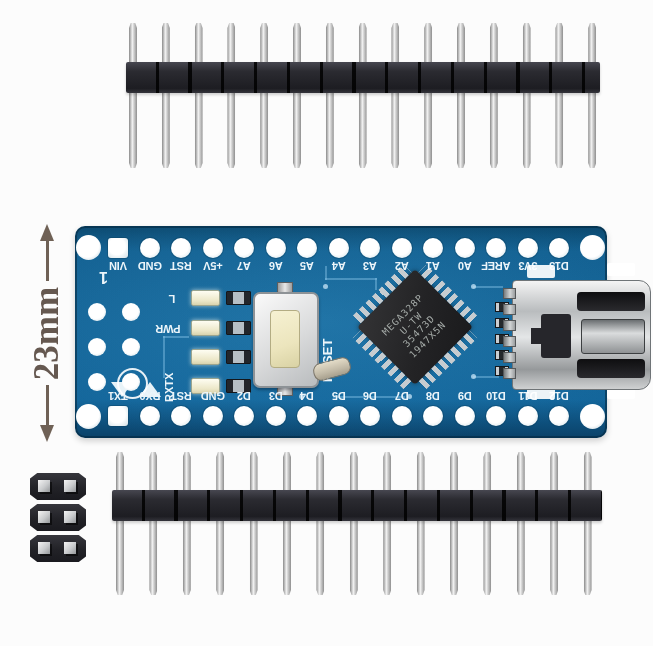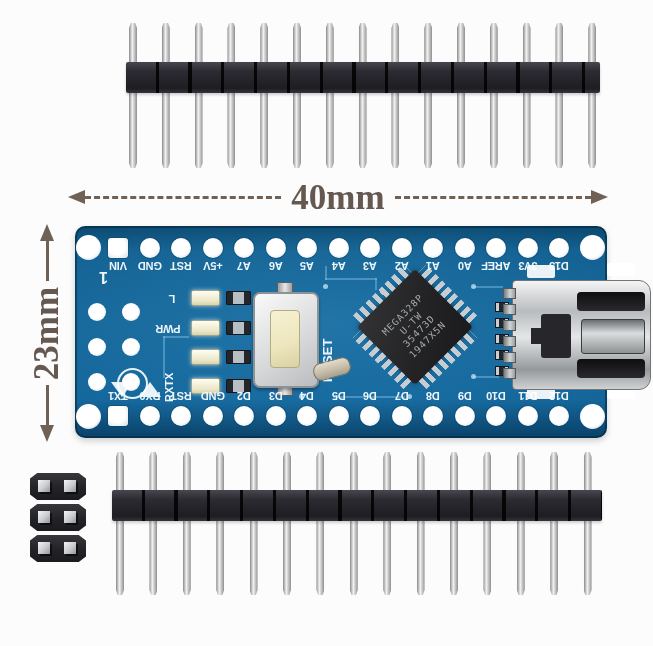--- a/index.html
+++ b/index.html
@@ -128,27 +128,20 @@
       <div class="pin" style="left: 358.6px; top: 23px; height: 145px;"></div>
       <div class="pin" style="left: 391.4px; top: 23px; height: 145px;"></div>
       <div class="pin" style="left: 424.2px; top: 23px; height: 145px;"></div>
       <div class="pin" style="left: 457px; top: 23px; height: 145px;"></div>
       <div class="pin" style="left: 489.8px; top: 23px; height: 145px;"></div>
       <div class="pin" style="left: 522.6px; top: 23px; height: 145px;"></div>
       <div class="pin" style="left: 555.4px; top: 23px; height: 145px;"></div>
       <div class="pin" style="left: 588.2px; top: 23px; height: 145px;"></div>
     </div>
 
-  <div class="dimh">
-    <div class="ah left"></div>
-    <div class="dash"></div>
-    <div class="dimlabel">40mm</div>
-    <div class="dash"></div>
-    <div class="ah right"></div>
-  </div>
 
   <div class="dimv">
     <div class="av up"></div>
     <div class="bar"></div>
     <div class="vlabelbox">
       <div class="dimlabel">23mm</div>
     </div>
     <div class="bar"></div>
     <div class="av down"></div>
   </div>

